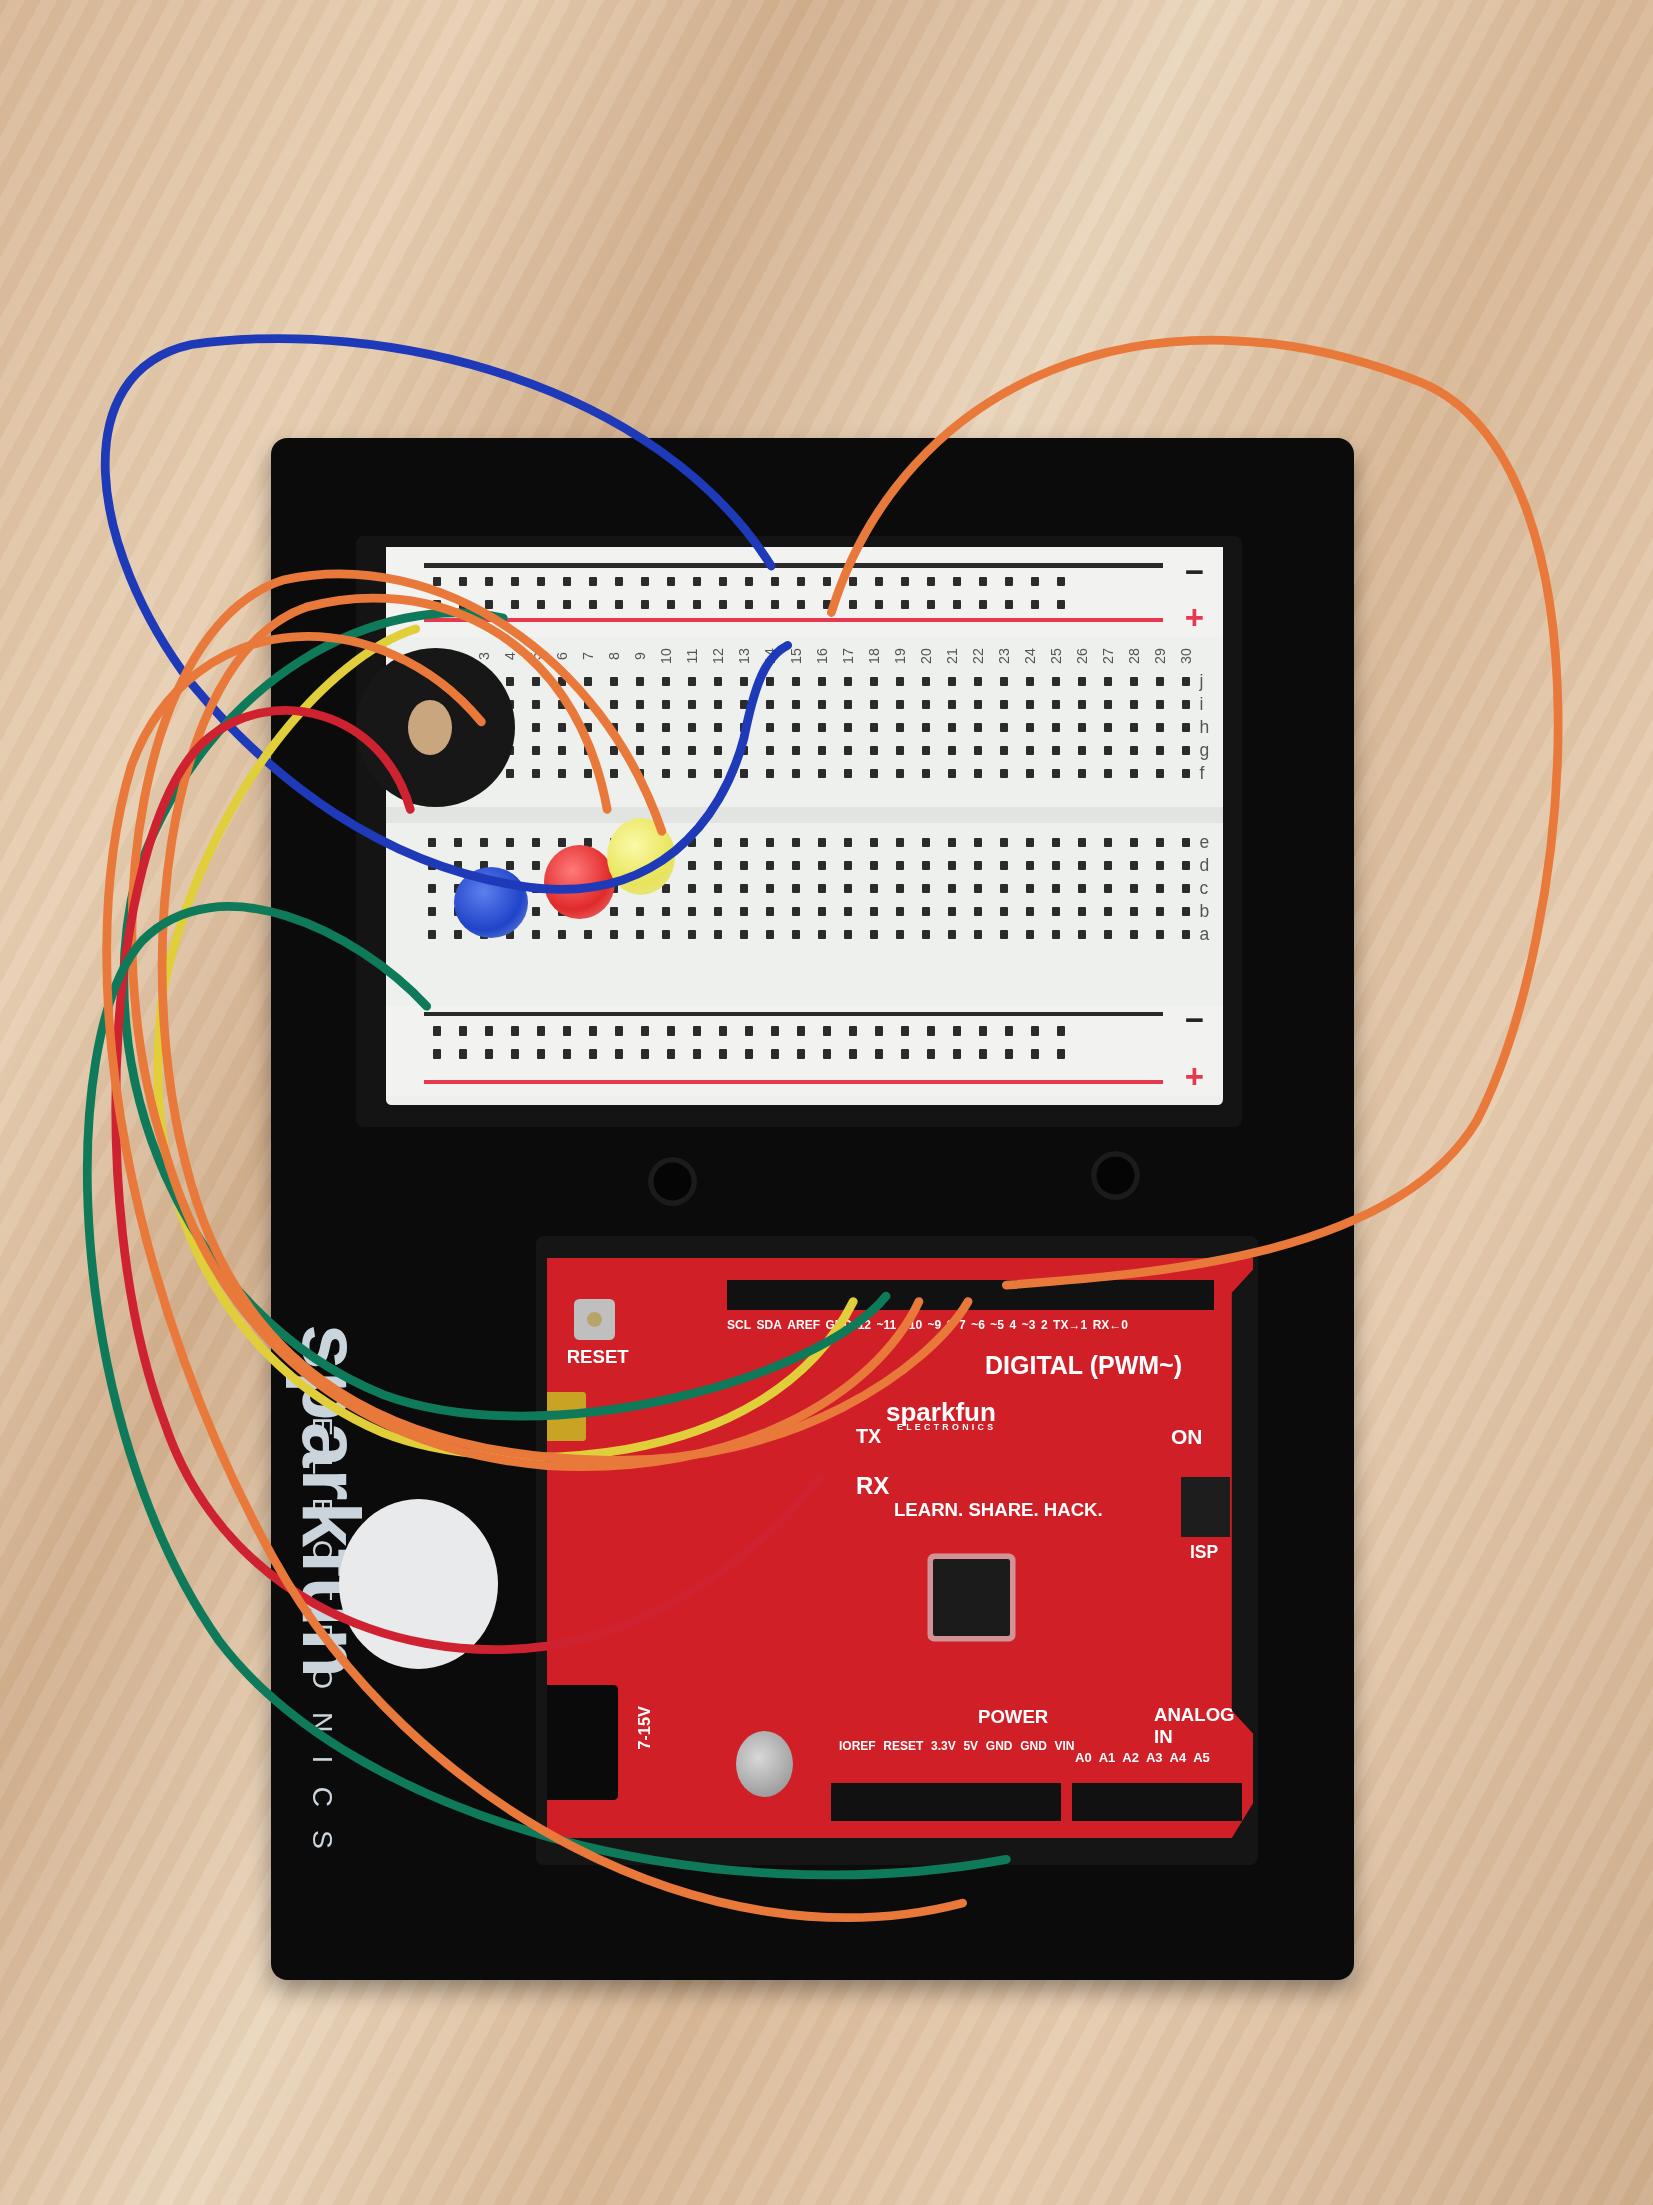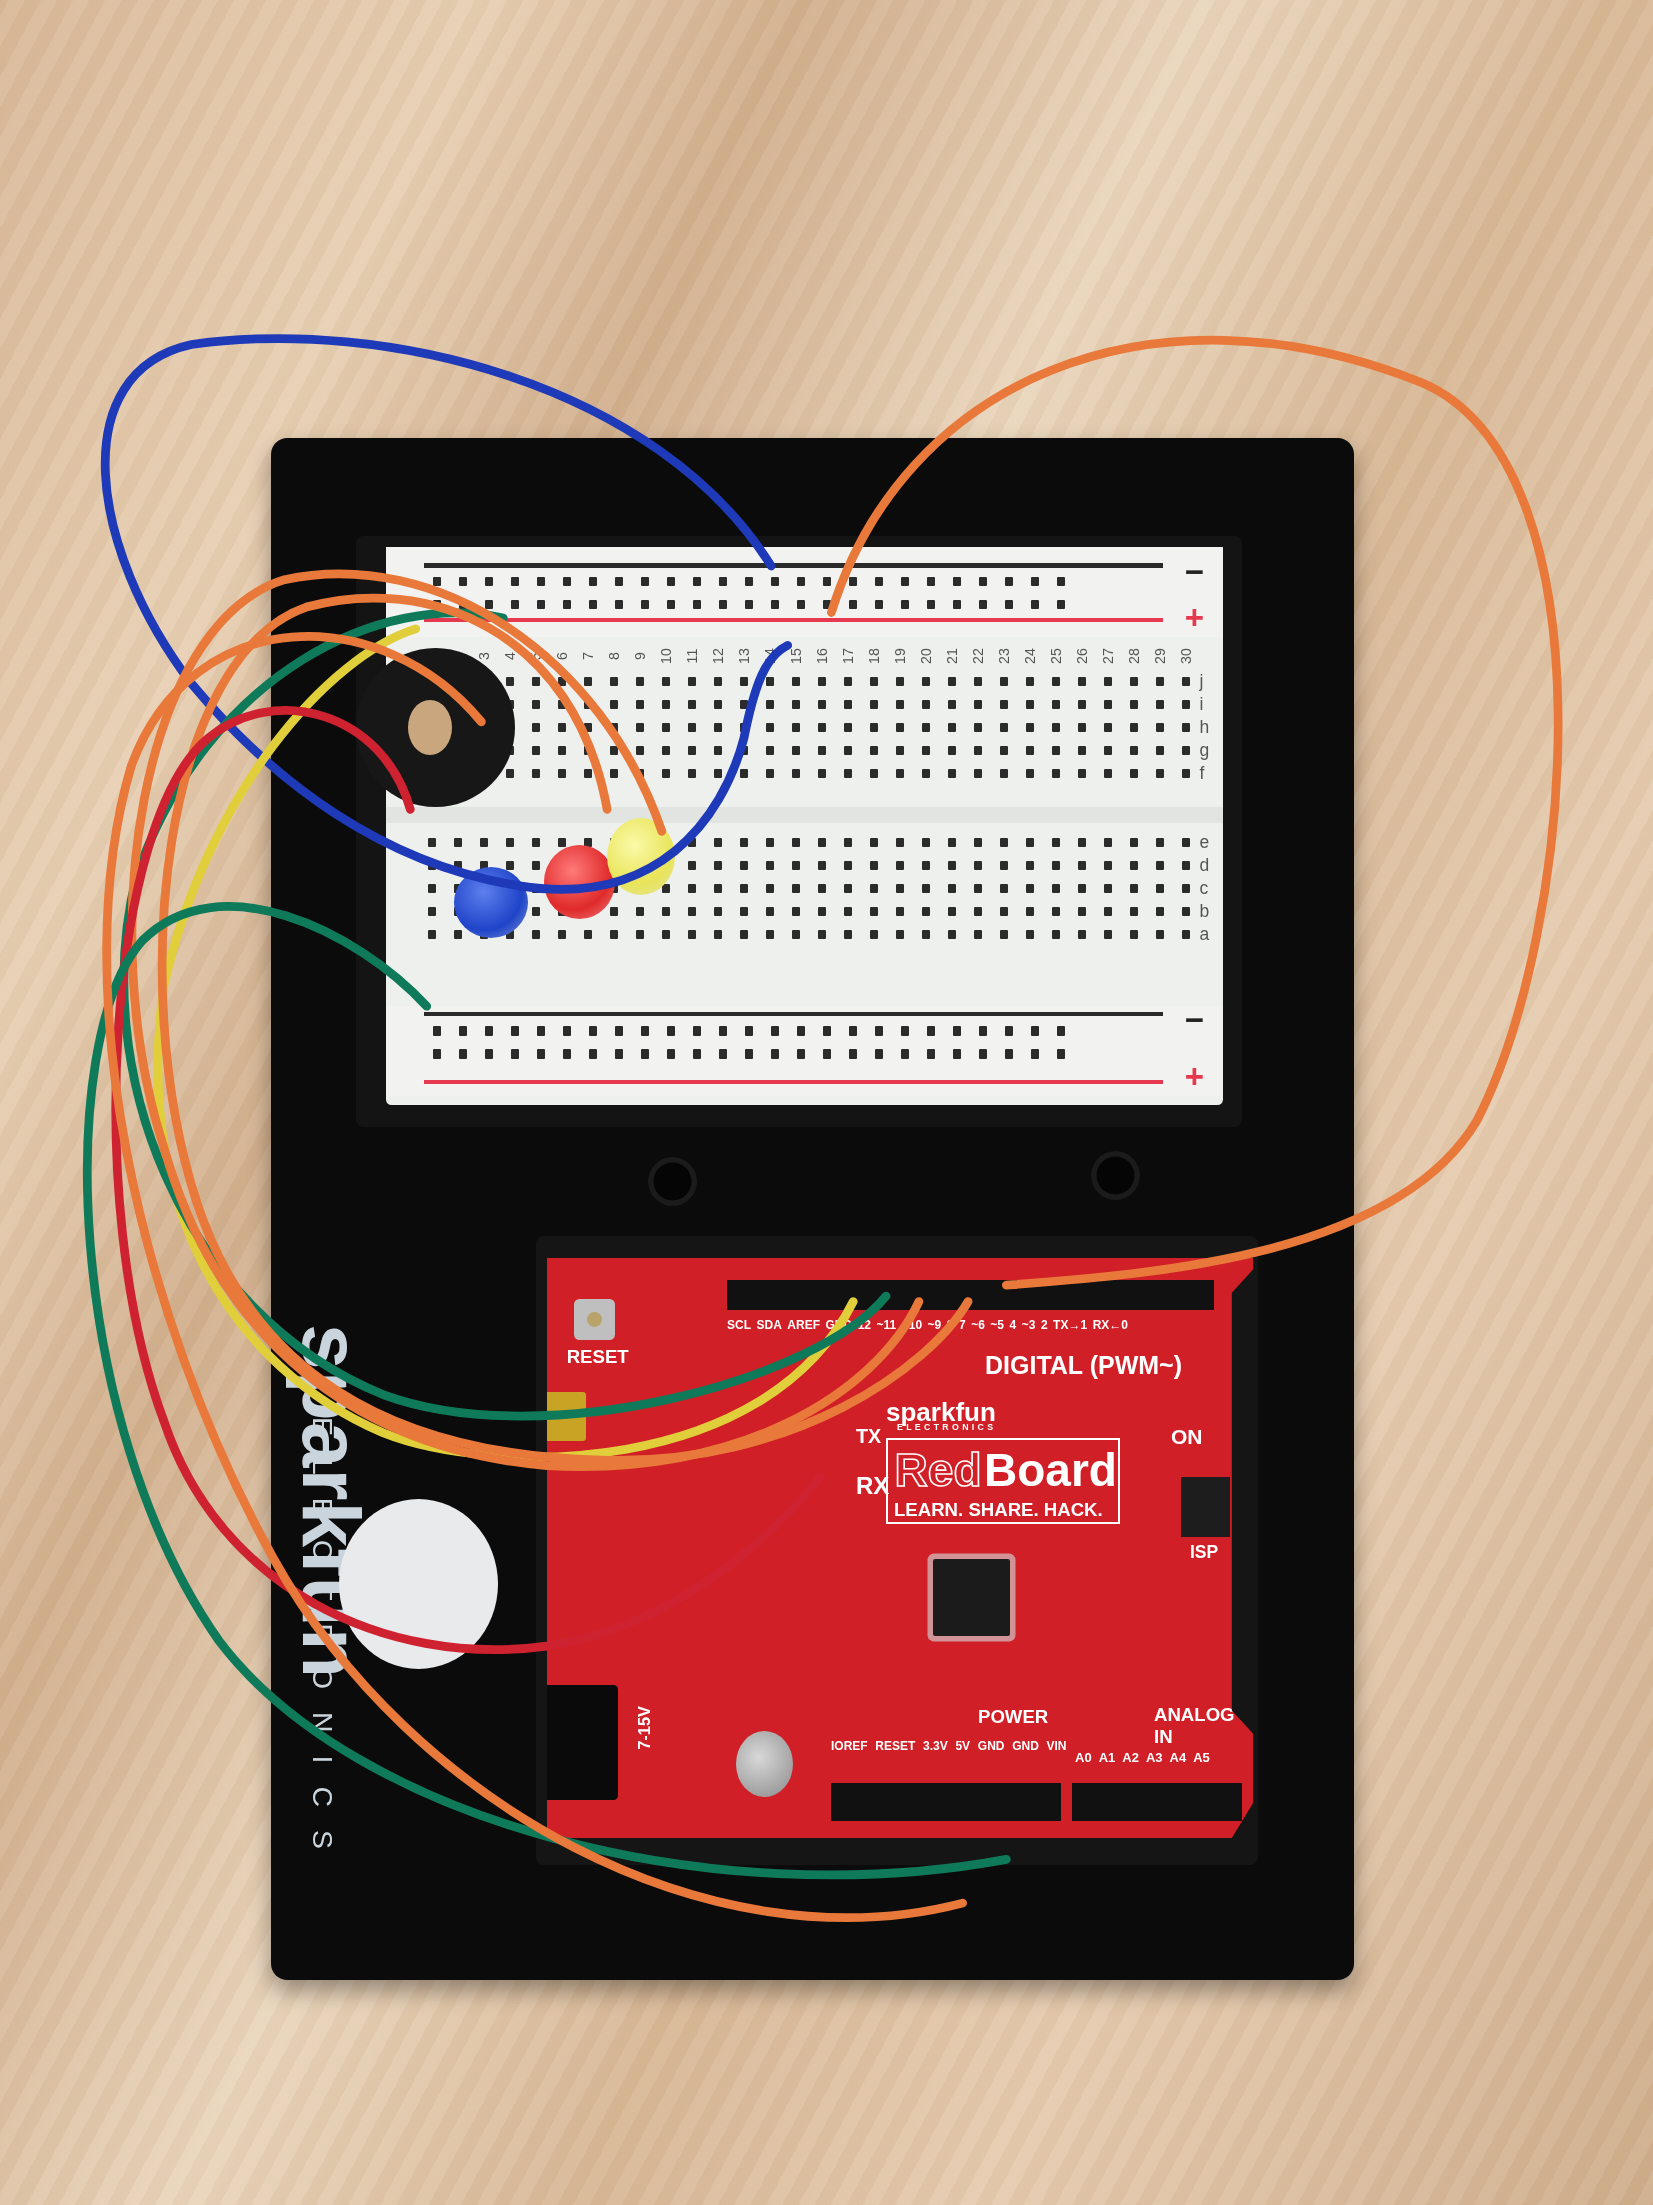--- a/index.html
+++ b/index.html
@@ -538,39 +538,35 @@
 <div class="led" style="left:607px;top:818px;width:68px;height:77px;background:radial-gradient(circle at 40% 35%,#fbfaa8,#e8e45a 60%,#e6e49a);"></div>
 
 <div class="board">
   <div class="hdr" style="left:180px;top:22px;width:487px;height:30px;"></div>
   <div class="reset-btn"></div>
   <div class="silk" style="left:19.7px;top:88px;font-size:18.6px;">RESET</div>
   <div class="silk" style="left:438px;top:93px;font-size:25px;">DIGITAL (PWM~)</div>
   <div class="usb"></div>
   <div class="silk" style="left:339px;top:139px;font-size:26px;">sparkfun</div>
   <div class="silk" style="left:350px;top:164px;font-size:8.8px;letter-spacing:3.3px;">ELECTRONICS</div>
-  <div class="logo-box">
-    <span style="position:absolute;left:6.6px;top:2.7px;font-size:46px;font-weight:bold;color:#d11f27;-webkit-text-stroke:1.6px #fff;">Red</span>
-    <span style="position:absolute;left:96px;top:2.7px;font-size:46px;font-weight:bold;color:#fff;">Board</span>
-  </div>
   <div class="silk" style="left:347px;top:241px;font-size:18.6px;">LEARN. SHARE. HACK.</div>
   <div class="silk" style="left:624px;top:167px;font-size:21px;">ON</div>
   <div class="silk" style="left:309px;top:167px;font-size:19.7px;">TX</div>
   <div class="silk" style="left:309px;top:214px;font-size:24px;">RX</div>
   <div class="isp"></div>
   <div class="silk" style="left:643px;top:284px;font-size:17.5px;">ISP</div>
   <div class="chip"></div>
   <div class="jack"></div>
   <div class="silk" style="left:88px;top:448px;font-size:16.4px;writing-mode:vertical-rl;transform:rotate(180deg);">7-15V</div>
   <div class="cap"></div>
   <div class="silk" style="left:410px;top:448px;font-size:18.6px;margin-left:21px;">POWER</div>
   <div class="silk" style="left:561px;top:446px;font-size:18.6px;margin-left:46px;">ANALOG IN</div>
   <div class="hdr" style="left:284px;top:525px;width:230px;height:38px;"></div>
   <div class="hdr" style="left:525px;top:525px;width:170px;height:38px;"></div>
-  <div class="abs" style="left:284px;top:481px;display:flex;gap:7.7px;color:#fff;font-size:12px;font-weight:bold;">
+  <div class="abs" style="left:292px;top:481px;display:flex;gap:7.7px;color:#fff;font-size:12px;font-weight:bold;">
     <span>IOREF</span>
       <span>RESET</span>
       <span>3.3V</span>
       <span>5V</span>
       <span>GND</span>
       <span>GND</span>
       <span>VIN</span>
   </div>
   <div class="abs" style="left:528px;top:492px;display:flex;gap:7px;color:#fff;font-size:13px;font-weight:bold;">
     <span>A0</span>

